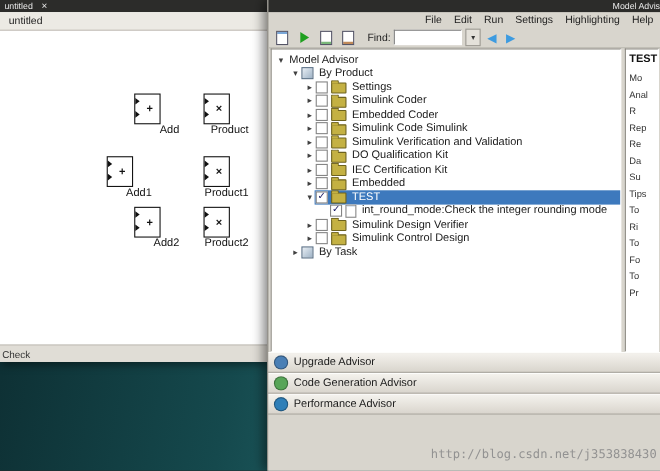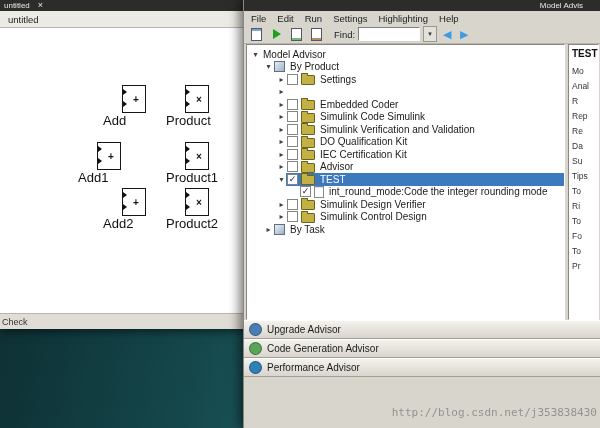--- a/index.html
+++ b/index.html
@@ -18,29 +18,29 @@
     align-items:center;font-size:9.5px;color:#222;padding-left:8px;flex:none;}
   .e-canvas{position:relative;flex:1;background:#fff;overflow:hidden;}
   .e-status{height:15px;background:#e0ddd6;border-top:1px solid #b8b5ad;font-size:9px;
     color:#333;display:flex;align-items:center;padding-left:2px;flex:none;}
   .blk{position:absolute;width:22px;height:26px;background:#fff;border:1px solid #141414;
     display:flex;align-items:center;justify-content:center;font-size:10px;color:#111;}
   .port{position:absolute;left:0;width:0;height:0;border-left:4px solid #111;
     border-top:3px solid transparent;border-bottom:3px solid transparent;}
   .port.p1{top:3px;} .port.p2{top:15px;}
   .bsym{margin-left:4px;font-weight:bold;}
-  .blk-label{position:absolute;width:60px;text-align:left;font-size:13px;color:#111;}
+  .blk-label{position:absolute;width:60px;text-align:right;font-size:10px;color:#111;}
   
   .ma{position:absolute;left:243px;top:0;width:357px;height:428px;background:#d8d5cd;
     border-left:1px solid #8a877f;box-shadow:-4px 0 10px rgba(0,0,0,.5);
     display:flex;flex-direction:column;}
   .ma-title{height:11px;background:#2c2c2a;position:relative;flex:none;overflow:hidden;}
-  .ma-title span{position:absolute;right:18px;top:1px;color:#e8e8e8;font-size:8px;white-space:nowrap;margin-left:36px;}
+  .ma-title span{position:absolute;right:1px;top:1px;color:#e8e8e8;font-size:8px;white-space:nowrap;margin-left:36px;}
   .ma-menu{height:14px;display:flex;align-items:center;gap:11px;padding:0 7px;
-    font-size:9.5px;color:#1c1c1c;flex:none;}
+    font-size:9.5px;color:#1c1c1c;flex:none;justify-content:flex-end;}
   .menu-item{cursor:default;}
   .ma-tools{height:18px;display:flex;align-items:center;gap:3px;padding:0 4px;
     border-bottom:1px solid #b8b5ad;flex:none;}
   .tb-btn{width:17px;height:15px;display:flex;align-items:center;justify-content:center;}
   .g-doc{width:9px;height:11px;background:#fff;border:1px solid #556;
     box-shadow:inset 0 2px 0 #7aa7d8;}
   .g-doc2{width:9px;height:11px;background:#fff;border:1px solid #556;
     box-shadow:inset 0 -2px 0 #7ab87a;}
   .g-doc3{width:9px;height:11px;background:#fff;border:1px solid #556;
     box-shadow:inset 0 -2px 0 #c08a5a;}
@@ -202,20 +202,25 @@
           <div class="trow" style="padding-left: 30px;">
             <span class="arrow">▸</span>
             <span class="twrap">
               <span class="cb"></span>
               <span class="i-folder"></span>
               <span class="tlabel">Settings</span>
             </span>
           </div>
           <div class="trow" style="padding-left: 30px;">
             <span class="arrow">▸</span>
+            <span class="twrap">
+              <span class="cb"></span>
+              <span class="i-folder"></span>
+              <span class="tlabel">Simulink Coder</span>
+            </span>
           </div>
           <div class="trow" style="padding-left: 30px;">
             <span class="arrow">▸</span>
             <span class="twrap">
               <span class="cb"></span>
               <span class="i-folder"></span>
               <span class="tlabel">Embedded Coder</span>
             </span>
           </div>
           <div class="trow" style="padding-left: 30px;">
@@ -248,37 +253,37 @@
               <span class="cb"></span>
               <span class="i-folder"></span>
               <span class="tlabel">IEC Certification Kit</span>
             </span>
           </div>
           <div class="trow" style="padding-left: 30px;">
             <span class="arrow">▸</span>
             <span class="twrap">
               <span class="cb"></span>
               <span class="i-folder"></span>
-              <span class="tlabel">Advisor</span>
+              <span class="tlabel">Embedded</span>
             </span>
           </div>
           <div class="trow sel" style="padding-left: 30px;">
             <span class="arrow">▾</span>
             <span class="twrap">
               <span class="cb">✓</span>
               <span class="i-folder"></span>
               <span class="tlabel">TEST</span>
             </span>
           </div>
           <div class="trow" style="padding-left: 43px;">
             <span class="arrow"></span>
             <span class="twrap">
               <span class="cb">✓</span>
               <span class="i-page"></span>
-              <span class="tlabel">int_round_mode:Code the integer rounding mode</span>
+              <span class="tlabel">int_round_mode:Check the integer rounding mode</span>
             </span>
           </div>
           <div class="trow" style="padding-left: 30px;">
             <span class="arrow">▸</span>
             <span class="twrap">
               <span class="cb"></span>
               <span class="i-folder"></span>
               <span class="tlabel">Simulink Design Verifier</span>
             </span>
           </div>

